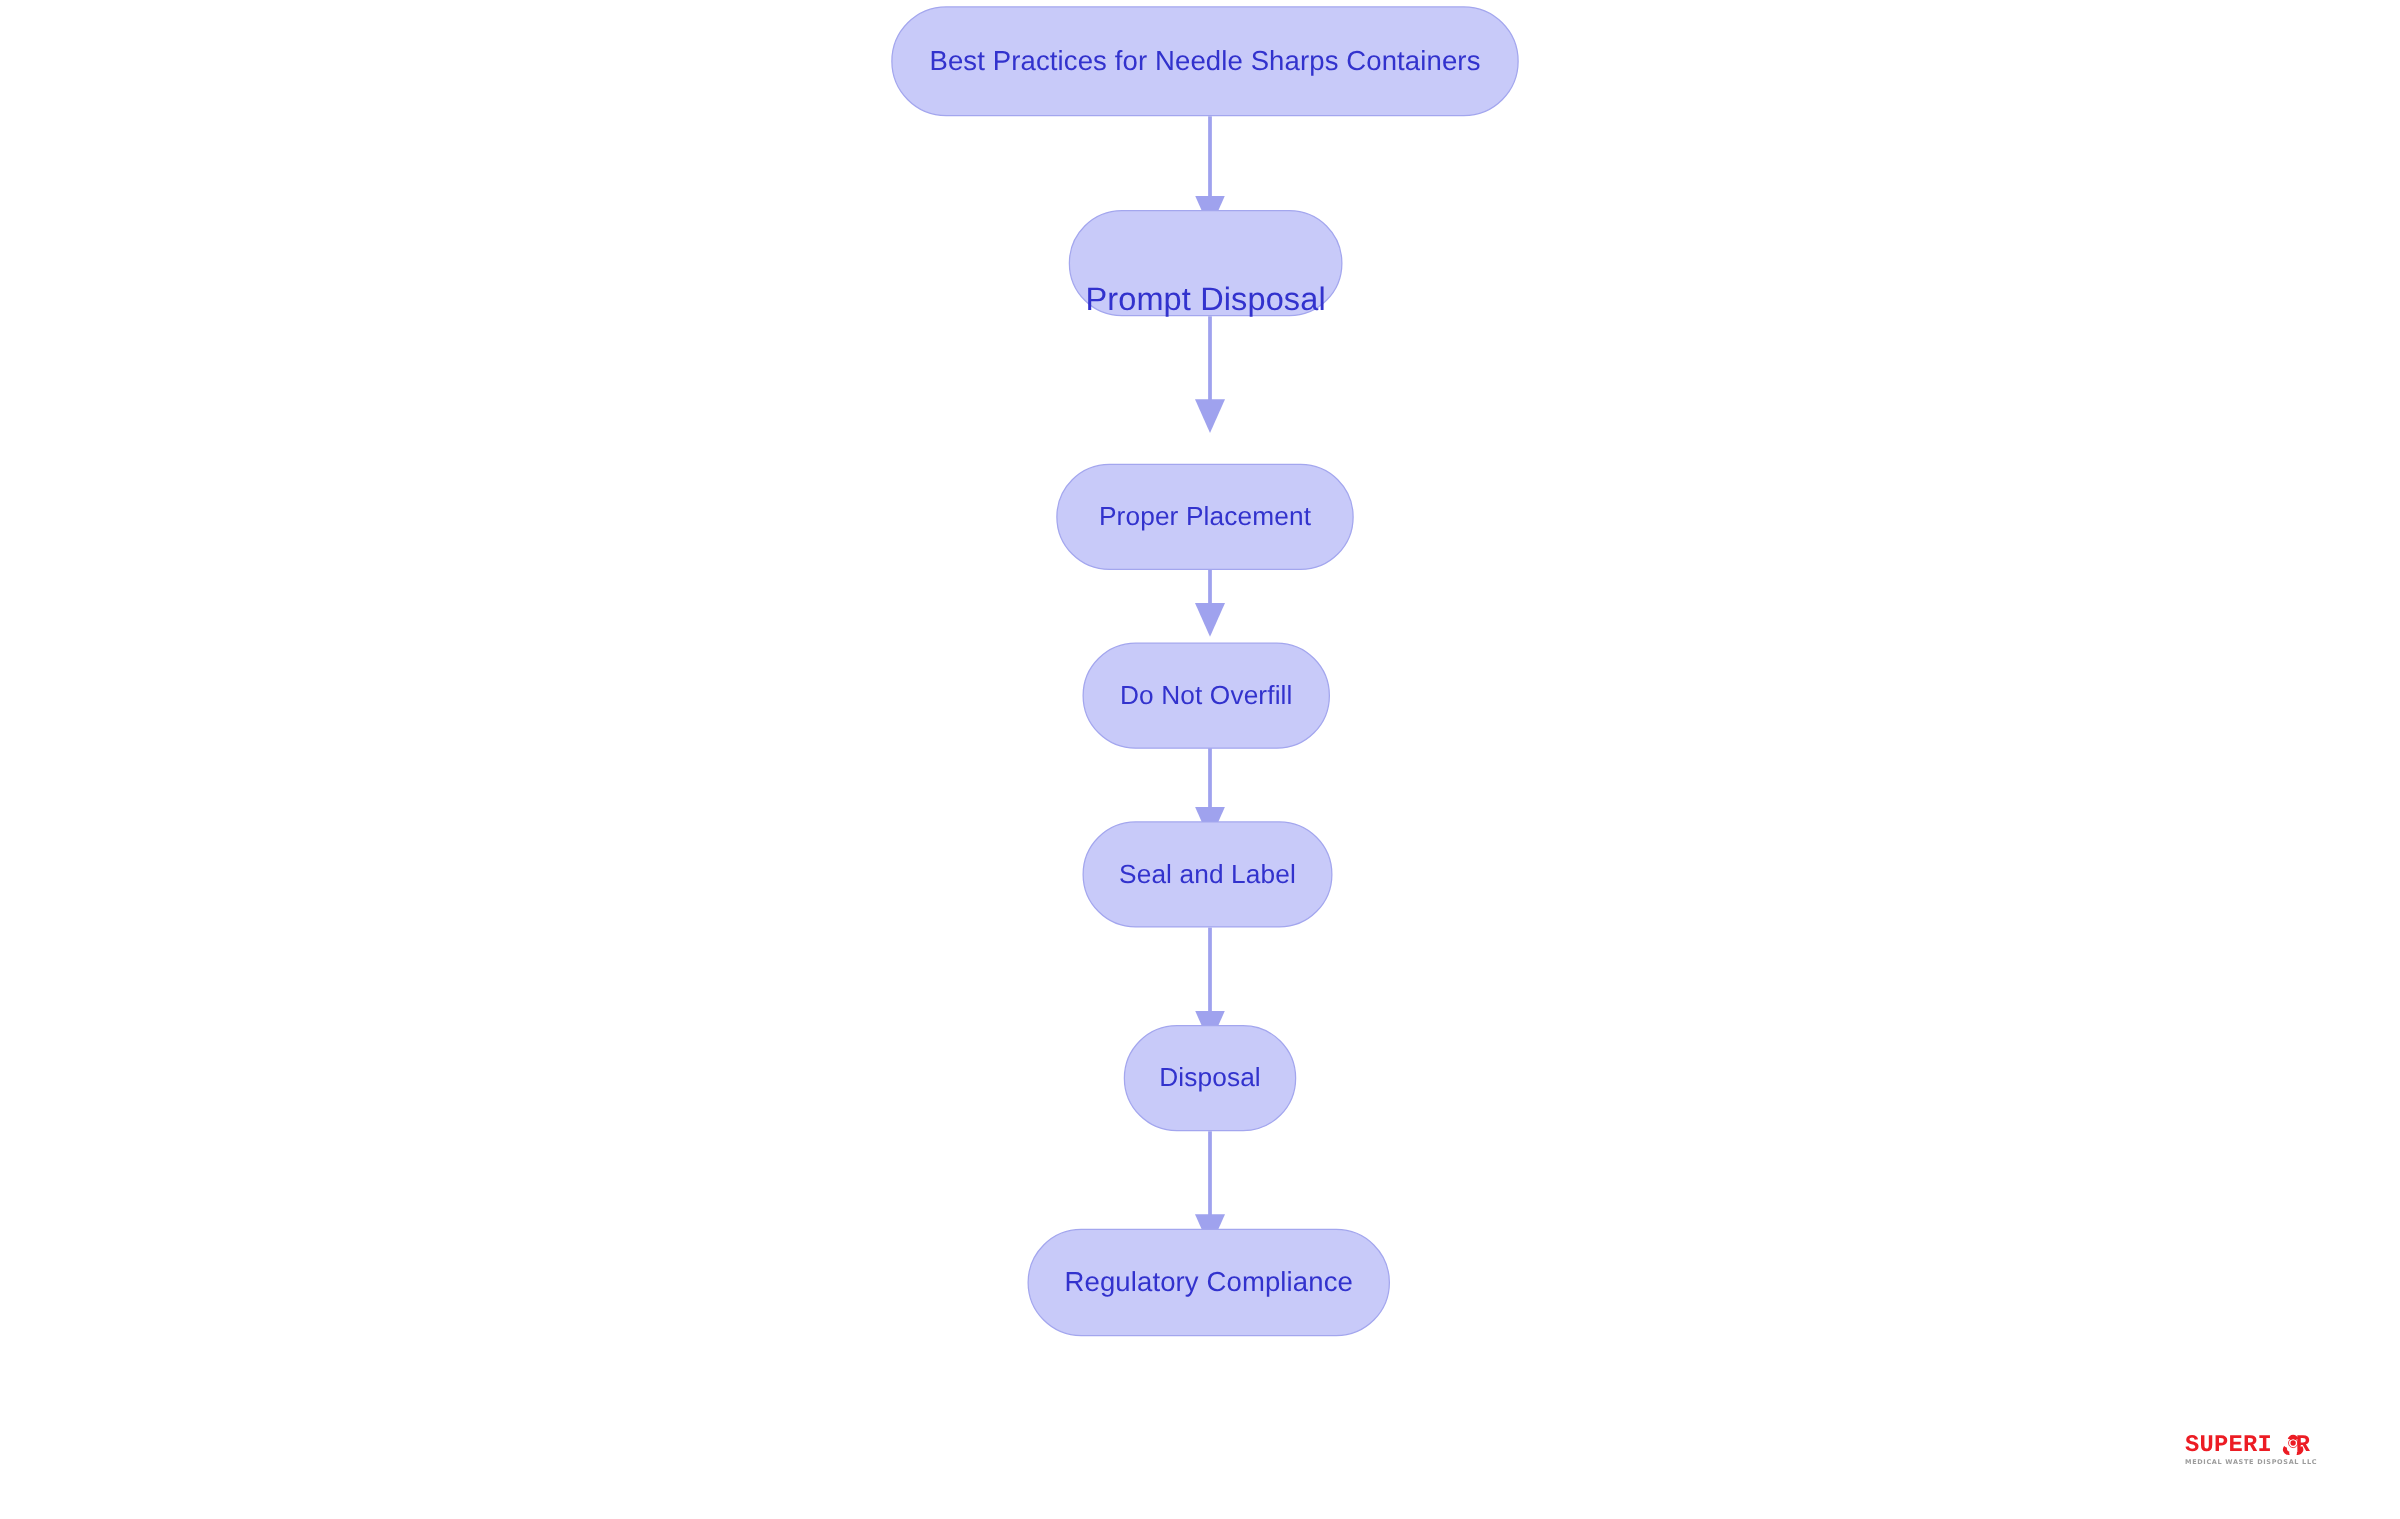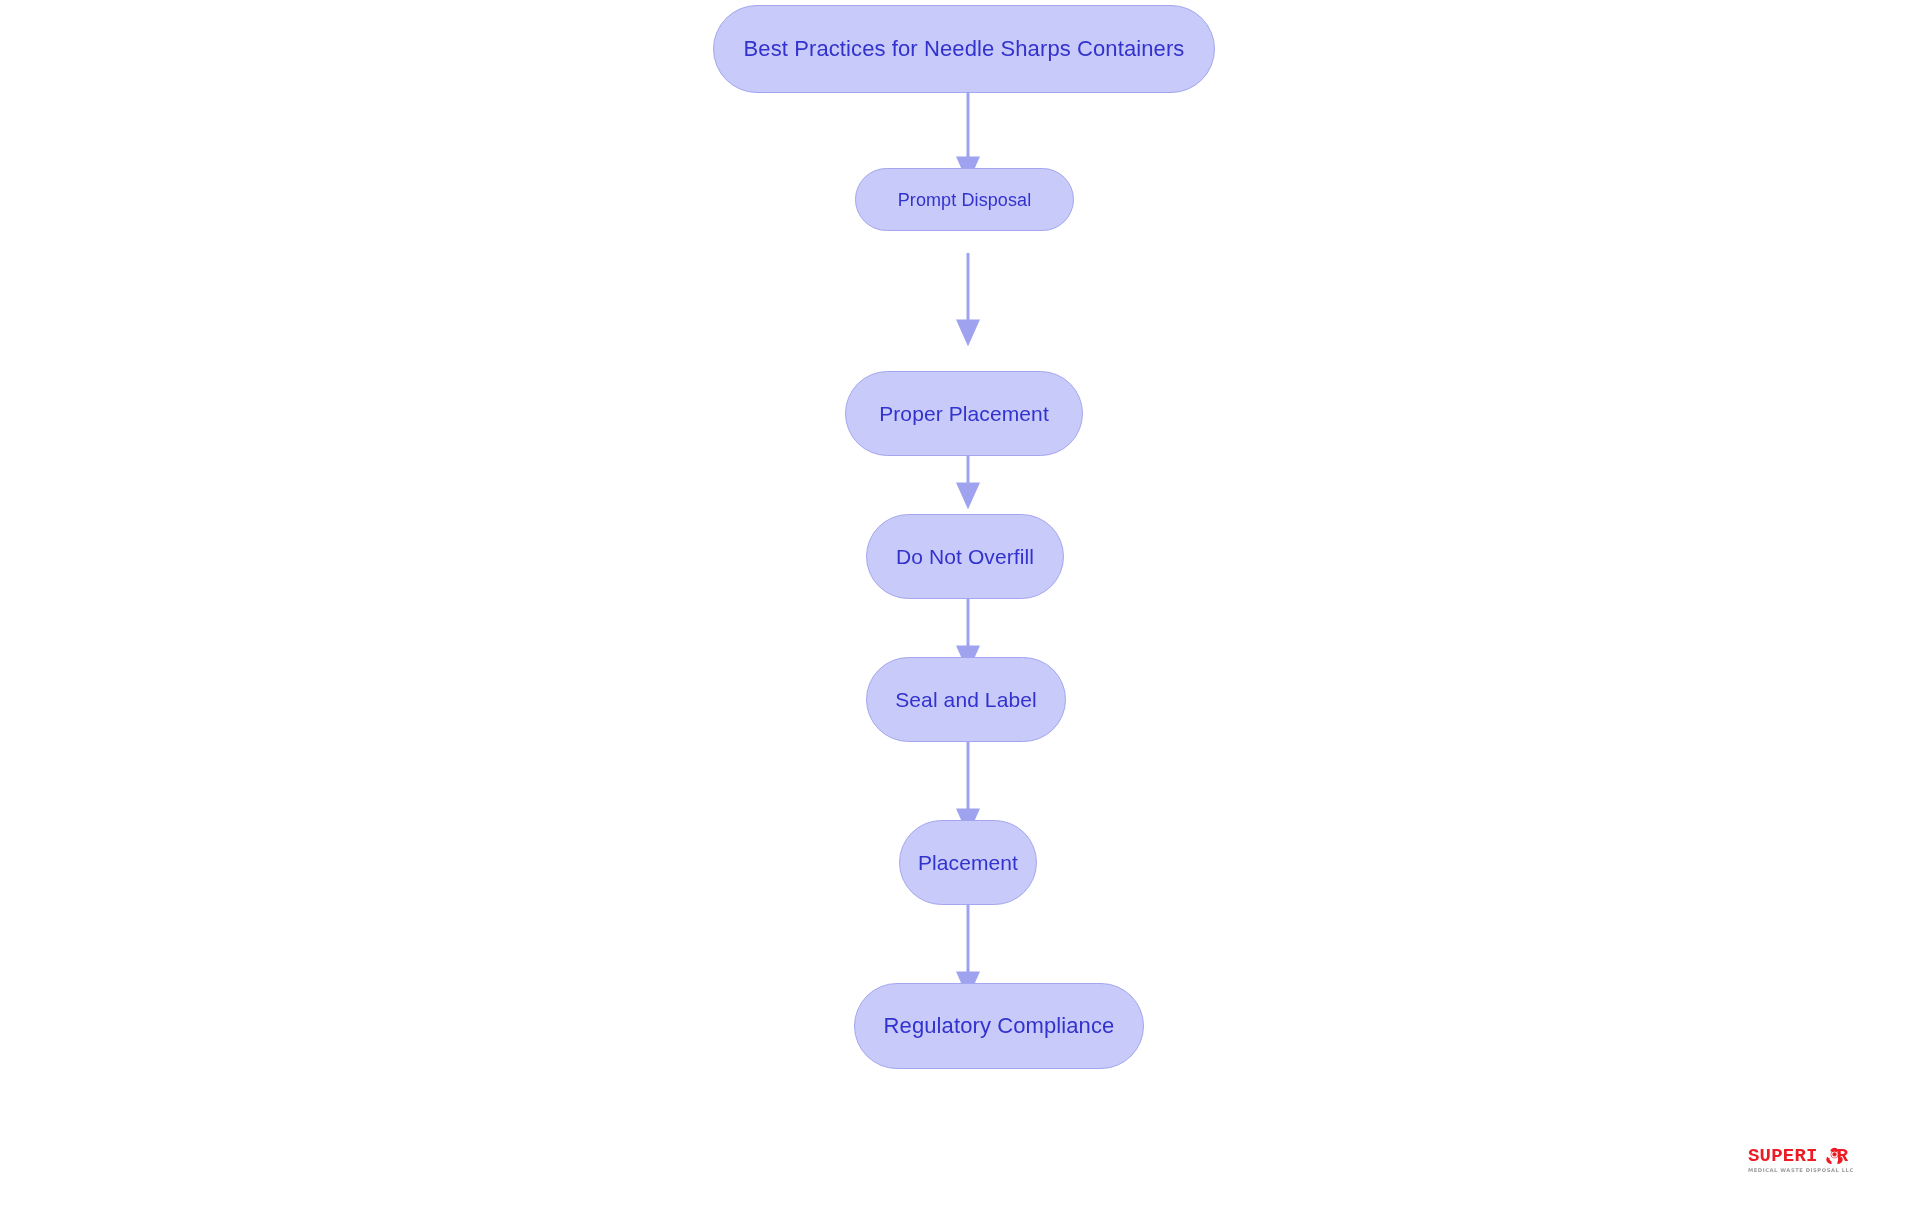--- a/index.html
+++ b/index.html
@@ -40,26 +40,26 @@
     user-select: none;
   }
 
   .node-label {
     display: block;
     line-height: 1;
   }
 
   
   #node-0 { left: 713px;  top: 5px;    width: 502px; height: 88px; font-size: 22px; }
-  #node-1 { left: 855px;  top: 168px;  width: 219px; height: 63px; font-size: 18px; }
+  #node-1 { left: 855px;  top: 168px;  width: 219px; height: 85px; font-size: 26px; align-items: flex-end; }
   #node-2 { left: 845px;  top: 331px;  width: 238px; height: 85px; font-size: 21px; margin-top: 40px; }
   #node-3 { left: 866px;  top: 494px;  width: 198px; height: 85px; font-size: 21px; margin-top: 20px; }
   #node-4 { left: 866px;  top: 657px;  width: 200px; height: 85px; font-size: 21px; }
   #node-5 { left: 899px;  top: 820px;  width: 138px; height: 85px; font-size: 21px; }
-  #node-6 { left: 854px;  top: 983px;  width: 290px; height: 86px; font-size: 22px; }
+  #node-6 { left: 822px;  top: 983px;  width: 290px; height: 86px; font-size: 22px; }
 
   .connector {
     position: absolute;
   }
 
   
   #brand-logo {
     position: absolute;
     left: 1748px;
     top: 1147px;
@@ -131,21 +131,21 @@
 
   <div class="node" id="node-3">
     <span class="node-label">Do Not Overfill</span>
   </div>
 
   <div class="node" id="node-4">
     <span class="node-label">Seal and Label</span>
   </div>
 
   <div class="node" id="node-5">
-    <span class="node-label">Placement</span>
+    <span class="node-label">Disposal</span>
   </div>
 
   <div class="node" id="node-6">
     <span class="node-label">Regulatory Compliance</span>
   </div>
 
 </div>
 
 <div id="brand-logo">
   <span id="brand-wordmark"><span>SUPERI</span><span style="display:inline-block;width:19px;"></span><span>R</span></span>

